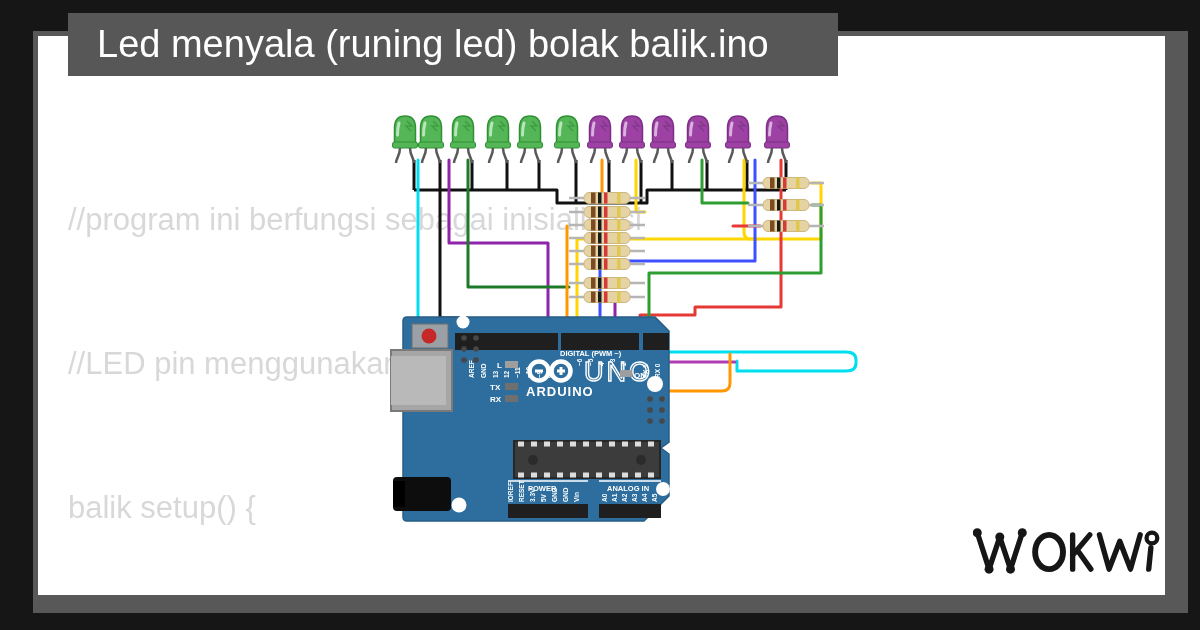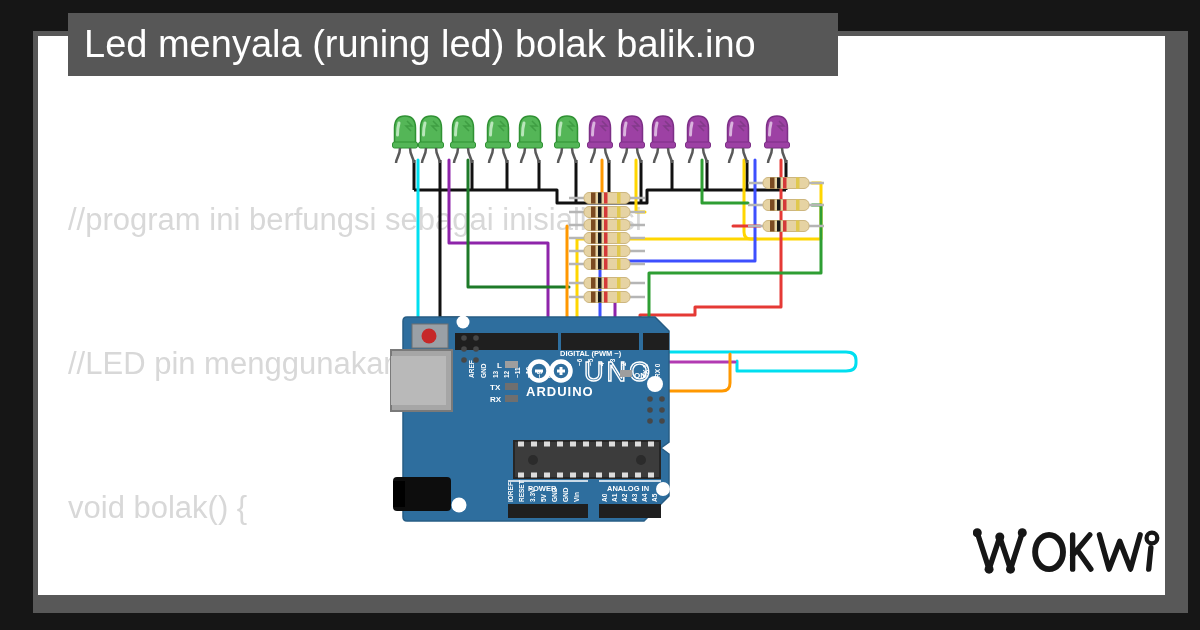--- a/index.html
+++ b/index.html
@@ -3,36 +3,36 @@
 <meta charset="utf-8">
 <style>
   html,body{margin:0;padding:0;}
   body{width:1200px;height:630px;position:relative;overflow:hidden;background:#161616;
        font-family:"Liberation Sans",sans-serif;}
   .card-shadow{position:absolute;left:33px;top:31px;width:1155px;height:582px;background:#585858;}
   .card{position:absolute;left:38px;top:36px;width:1127px;height:559px;background:#ffffff;overflow:hidden;}
   .code{position:absolute;left:30px;top:64px;color:#d8d8d8;font-size:31px;line-height:48px;white-space:pre;}
   .code div{height:48px;}
   .title-bar{position:absolute;left:68px;top:13px;width:770px;height:63px;background:#575757;
-             display:flex;align-items:center;padding-left:16px;box-sizing:border-box;}
+             display:flex;align-items:center;padding-left:29px;box-sizing:border-box;}
   .title-bar span{color:#ffffff;font-size:38px;white-space:nowrap;}
   .circuit{position:absolute;left:0;top:0;}
   .wokwi{position:absolute;left:973px;top:522px;}
   text{font-family:"Liberation Sans",sans-serif;}
 </style>
 </head>
 <body>
 
 <div class="card-shadow"></div>
 
 <div class="card">
   <div class="code">
     <div>//program ini berfungsi sebagai inisialisasi</div>
     <div>//LED pin menggunakan pin 2,3 dan 4</div>
-    <div>void bolak() {</div>
+    <div>balik setup() {</div>
     
     
     
     
     
     
     
     
   </div>
 </div>

